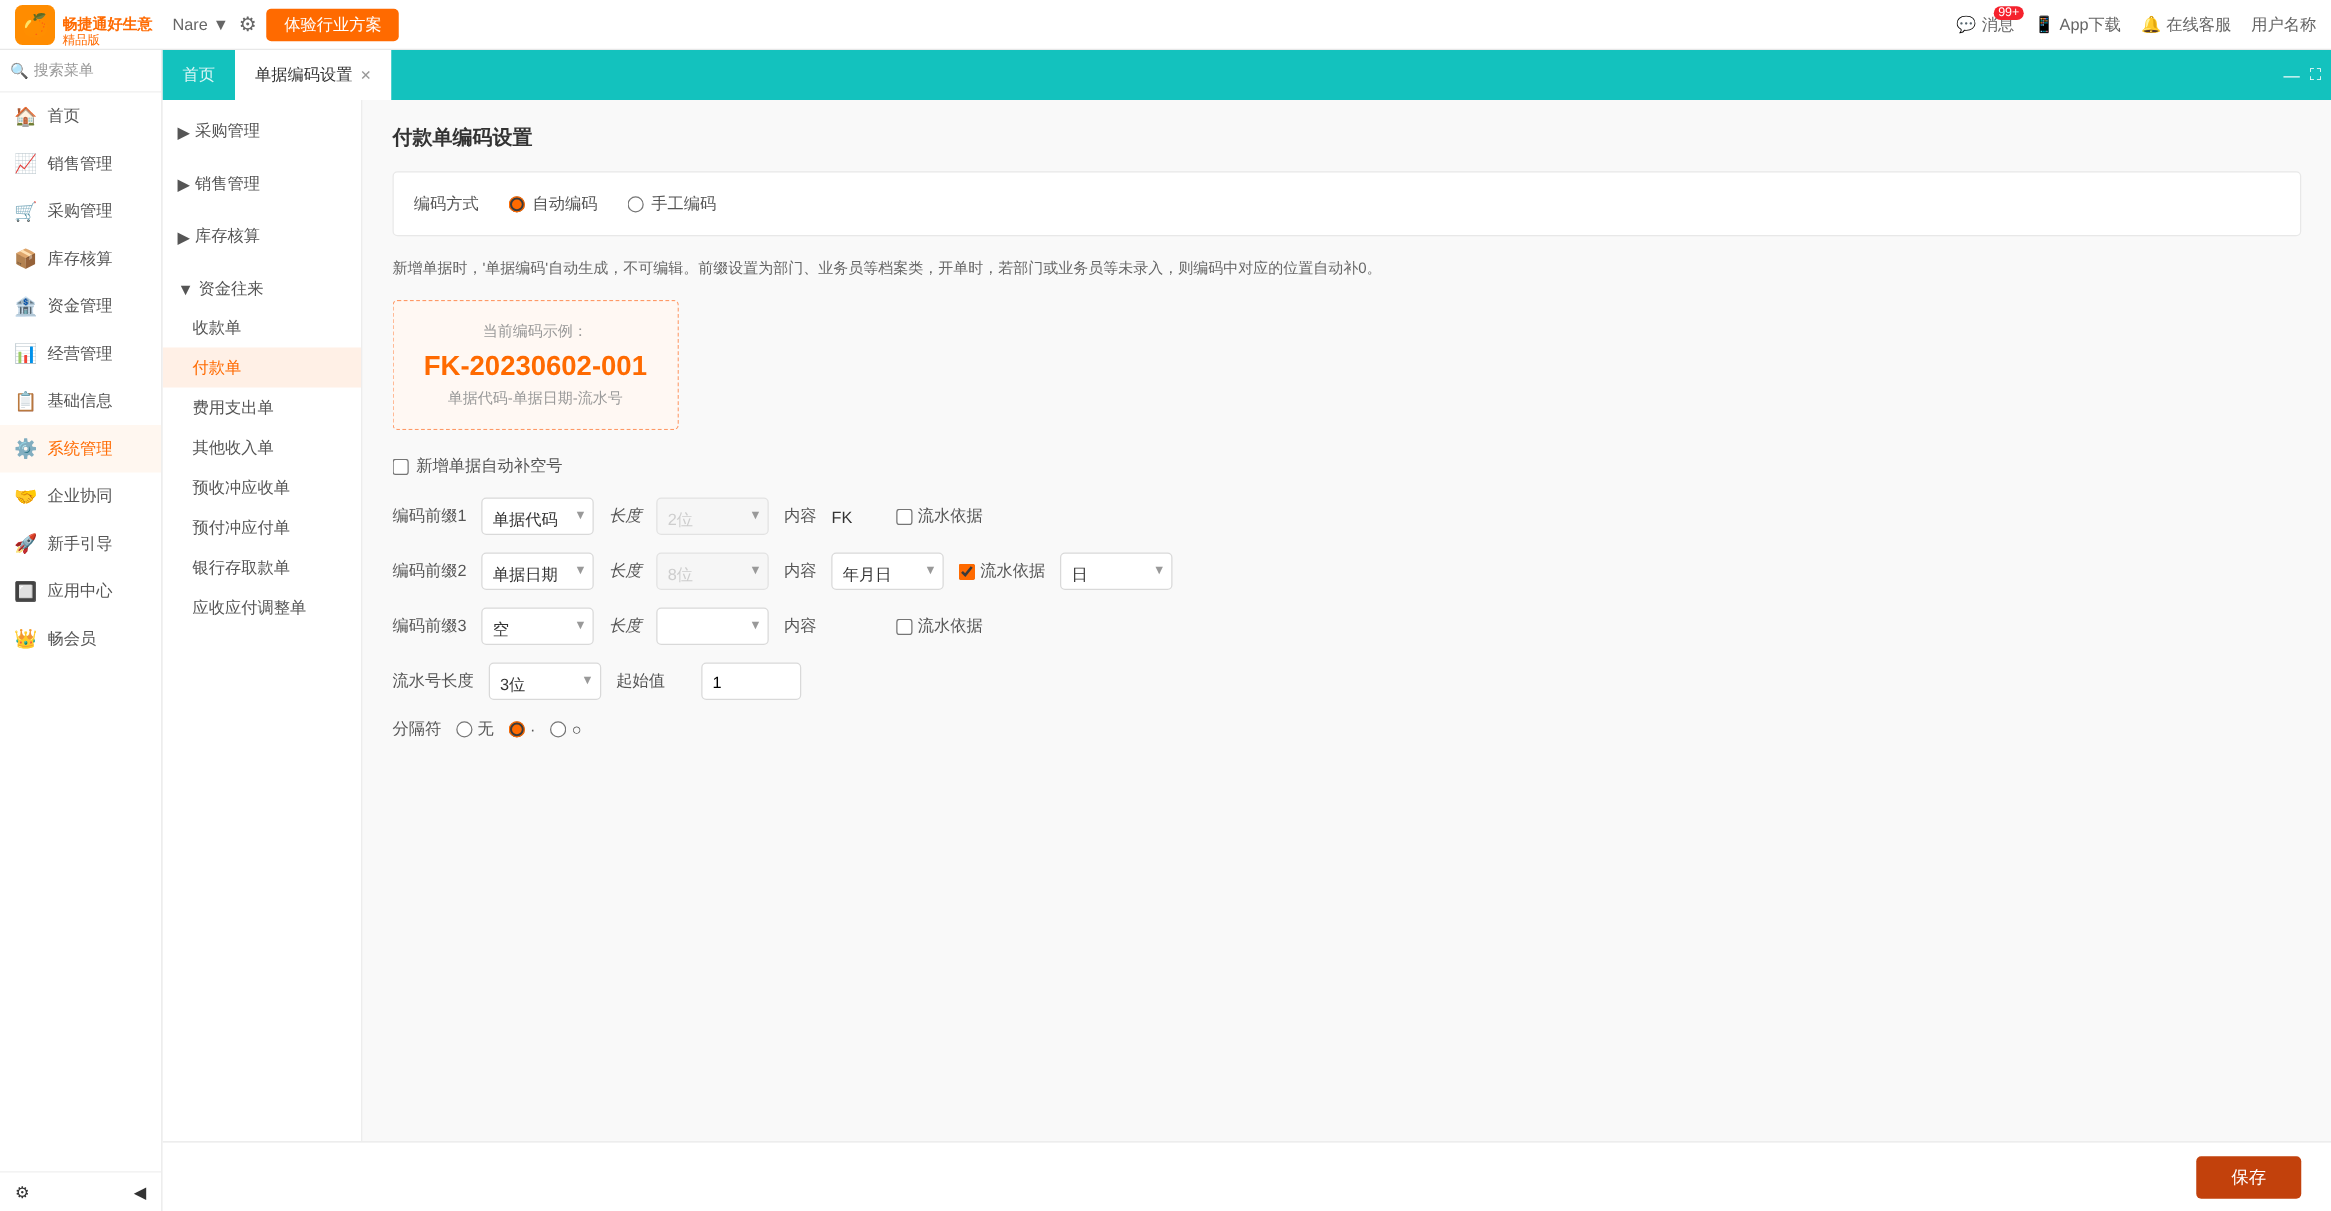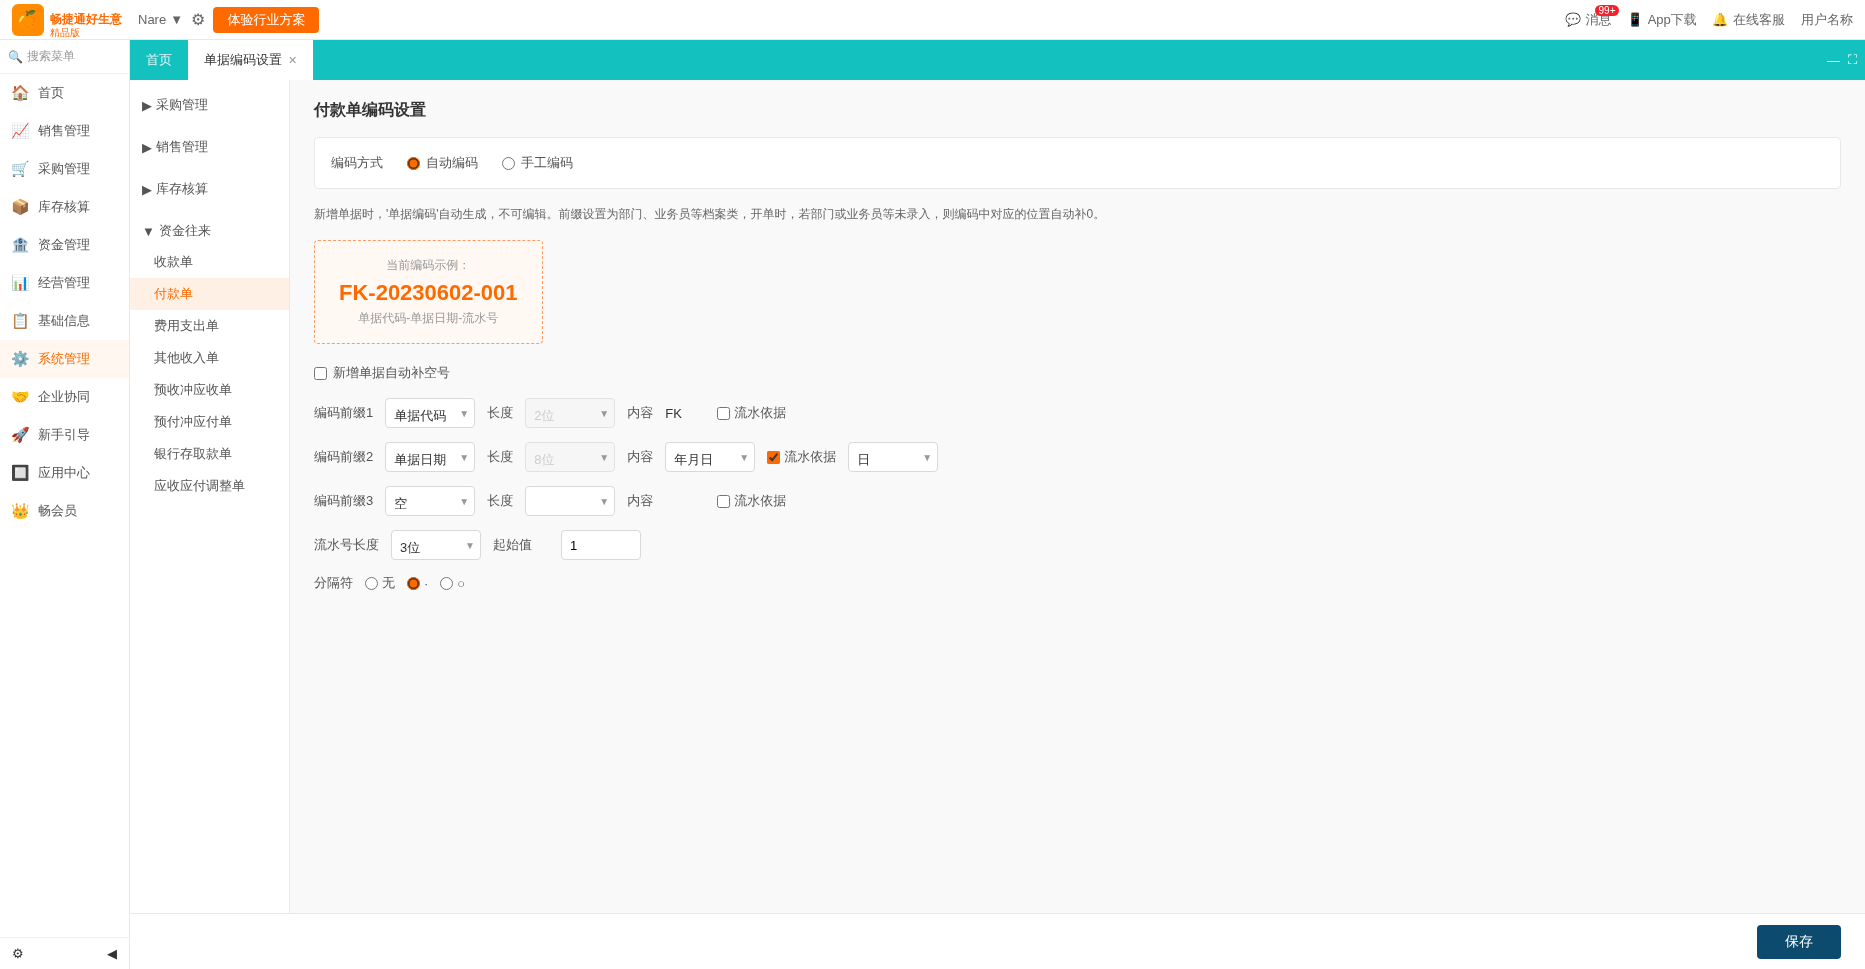--- a/index.html
+++ b/index.html
@@ -67,39 +67,39 @@
     
     .checkbox-row { display: flex; align-items: center; gap: 6px; margin-bottom: 16px; font-size: 13px; color: #555; cursor: pointer; }
     .checkbox-row input[type="checkbox"] { accent-color: #ff6a00; }
 
     
     .form-row { display: flex; align-items: center; gap: 12px; margin-bottom: 14px; flex-wrap: wrap; }
     .form-label { font-size: 13px; color: #555; min-width: 56px; }
     .select-wrapper { position: relative; display: inline-flex; align-items: center; }
     .select-wrapper select { height: 30px; border: 1px solid #d9d9d9; border-radius: 4px; padding: 5px 24px 0 8px; font-size: 13px; background: #fff; color: #333; min-width: 90px; cursor: pointer; appearance: none; }
     .select-arrow { position: absolute; right: 6px; top: 50%; transform: translateY(-50%); color: #999; font-size: 10px; pointer-events: none; }
-    .form-len-label { font-size: 13px; color: #555; }
+    .form-len-label { font-size: 13px; color: #555; font-style: italic; }
     .form-content-label { font-size: 13px; color: #555; }
     .form-content-value { font-size: 13px; color: #333; min-width: 40px; }
     .checkbox-inline { display: flex; align-items: center; gap: 4px; font-size: 13px; color: #555; cursor: pointer; }
     .checkbox-inline input[type="checkbox"] { accent-color: #ff6a00; }
 
     
     .serial-row { display: flex; align-items: center; gap: 12px; margin-bottom: 14px; }
     .serial-input { height: 30px; border: 1px solid #d9d9d9; border-radius: 4px; padding: 0 8px; font-size: 13px; width: 80px; }
 
     
     .sep-row { display: flex; align-items: center; gap: 12px; margin-bottom: 14px; }
     .sep-label { font-size: 13px; color: #555; }
     .sep-option { display: flex; align-items: center; gap: 4px; font-size: 13px; color: #555; cursor: pointer; }
     .sep-option input[type="radio"] { accent-color: #ff6a00; }
 
     
     .footer { height: 56px; background: #fff; border-top: 1px solid #e8e8e8; display: flex; align-items: center; justify-content: flex-end; padding: 0 24px; flex-shrink: 0; }
-    .save-btn { background: #0c4a6e; color: #fff; border: none; border-radius: 4px; padding: 8px 28px; font-size: 14px; cursor: pointer; }
+    .save-btn { background: #c2410c; color: #fff; border: none; border-radius: 4px; padding: 8px 28px; font-size: 14px; cursor: pointer; }
   </style>
 </head>
 <body>
 
 <div class="top-bar">
   <div class="top-bar-logo">
     <div class="logo-icon">🍊</div>
     <div style="display:flex;flex-direction:column;line-height:1.1;margin-top:12px;">
       <span style="font-size:12px;font-weight:600;color:#ff6a00;">畅捷通好生意</span>
       <span style="font-size:10px;color:#ff6a00;">精品版</span>

